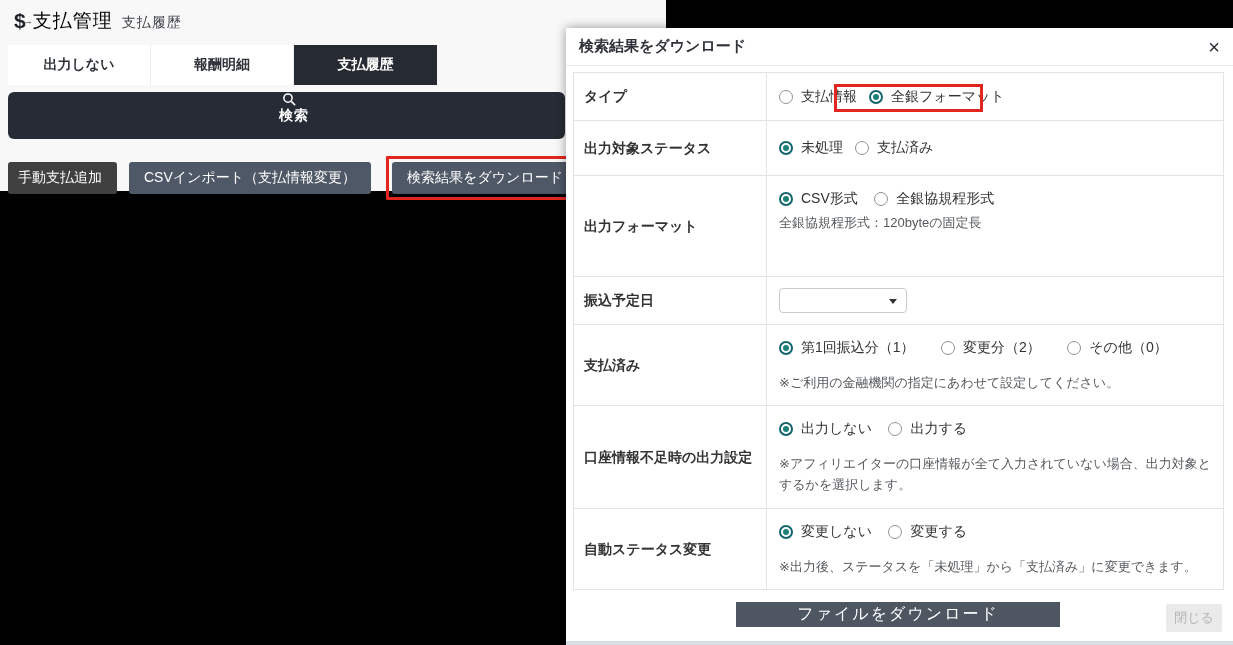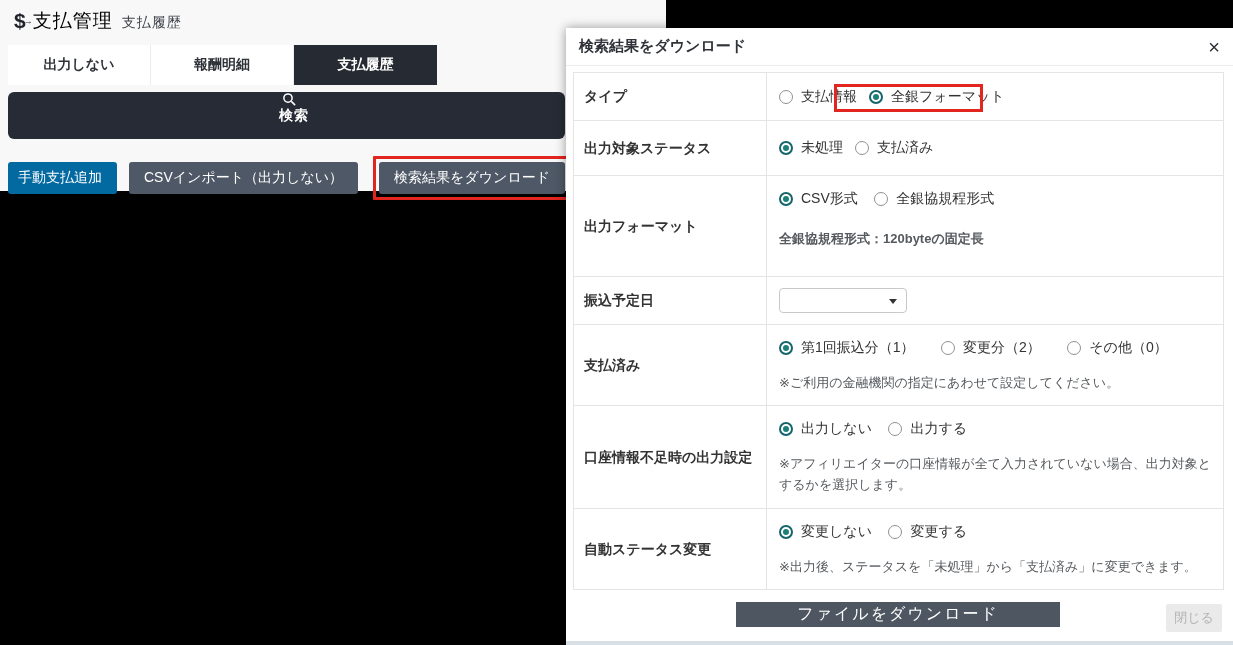--- a/index.html
+++ b/index.html
@@ -27,21 +27,21 @@
 
   .searchbar { position:absolute; left:8px; top:92px; width:557px; height:47px;
                background:#262b35; border-radius:6px; display:flex; align-items:center;
                padding-left:15px;flex-direction:column; }
   .searchbar .s-icon { display:flex; margin-right:9px; }
   .searchbar .s-text { color:#fff; font-size:14px; font-weight:bold; letter-spacing:1px; }
 
   .btn-row { position:absolute; left:8px; top:156px; display:flex; align-items:center; }
   .btn { height:32px; display:flex; align-items:center; justify-content:center;
          color:#fff; font-size:14px; border-radius:3px; padding:0 15px; cursor:pointer; white-space:nowrap; }
-  .btn-orange { background:#0369a1;padding-left:10px; }
+  .btn-orange { background:#404040;padding-left:10px; }
   .btn-slate  { background:#4f5866; margin-left:12px; }
   .annot-wrap { margin-left:15px; border:3px solid #e3251f; padding:3px; border-radius:1px; }
   .annot-wrap .btn { margin-left:0; }
 
   
   .modal { position:absolute; left:566px; top:28px; width:667px; height:617px; background:#fff;
            box-shadow:0 0 10px rgba(0,0,0,.4); border-bottom:4px solid #d9e0e5; }
   .modal-header { height:38px; display:flex; align-items:center; justify-content:space-between;
                   padding:0 13px; border-bottom:1px solid #ebebeb; }
   .modal-title { font-size:15px; font-weight:bold; color:#2f3339; }
@@ -61,21 +61,21 @@
   .opt { display:inline-flex; align-items:center; margin-right:12px; font-size:14px; color:#333;
          cursor:pointer; white-space:nowrap; }
   .wide-gap .opt { margin-right:22px; }
   .radio { width:14px; height:14px; border-radius:50%; border:1px solid #919191; background:#fff;
            display:inline-block; margin-right:8px; position:relative; flex:0 0 14px; }
   .radio.checked { border:2px solid #14646b; }
   .radio.checked::after { content:''; position:absolute; left:2px; top:2px; width:6px; height:6px;
                           border-radius:50%; background:#1d8077; }
 
   .note { font-size:13px; color:#565a5e; line-height:21px; margin-top:13px; max-width:455px; }
-  .note.tight { margin-top:18px;font-weight:bold; }
+  .note.tight { margin-top:2px; }
 
   .h-49 { min-height:48px; } .h-55 { min-height:55px; } .h-101 { min-height:101px; }
   .h-48 { min-height:48px; } .h-77 { min-height:77px; } .h-103 { min-height:103px; }
   .h-80 { min-height:80px; }
 
   .select-box { width:128px; height:25px; border:1px solid #c9c9c9; border-radius:4px;
                 background:#fff; position:relative; cursor:pointer; }
   .select-box .caret { position:absolute; right:9px; top:10px; width:0; height:0;
                        border-left:4px solid transparent; border-right:4px solid transparent;
                        border-top:5px solid #333; }
@@ -113,21 +113,21 @@
       <svg width="15" height="15" viewBox="0 0 20 20">
         <circle cx="8" cy="8" r="5.5" fill="none" stroke="#fff" stroke-width="2"></circle>
         <line x1="12.5" y1="12.5" x2="17.5" y2="17.5" stroke="#fff" stroke-width="2"></line>
       </svg>
     </span>
     <span class="s-text">検索</span>
   </div>
 
   <div class="btn-row">
     <div class="btn btn-orange">手動支払追加</div>
-    <div class="btn btn-slate">CSVインポート（出力しない）</div>
+    <div class="btn btn-slate">CSVインポート（支払情報変更）</div>
     <div class="annot-wrap">
       <div class="btn btn-slate">検索結果をダウンロード</div>
     </div>
   </div>
 </div>
 
 <div class="modal">
   <div class="modal-header">
     <span class="modal-title">検索結果をダウンロード</span>
     <span class="close-icon">×</span>

